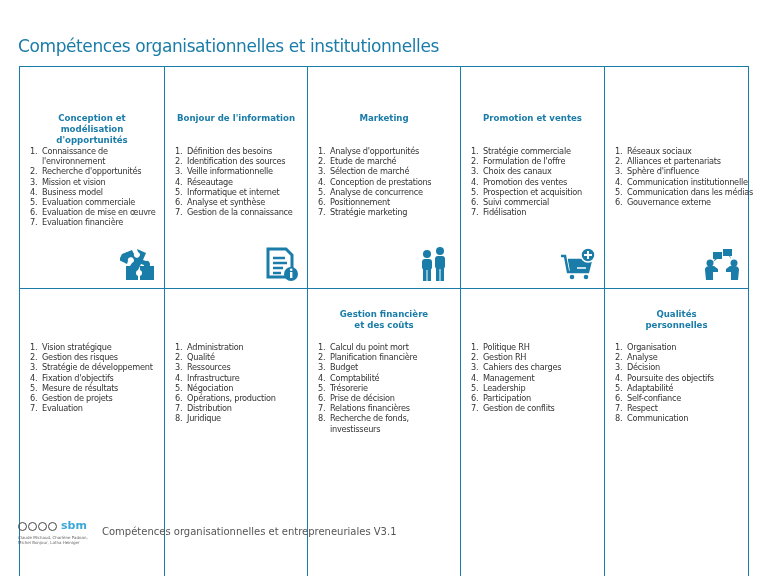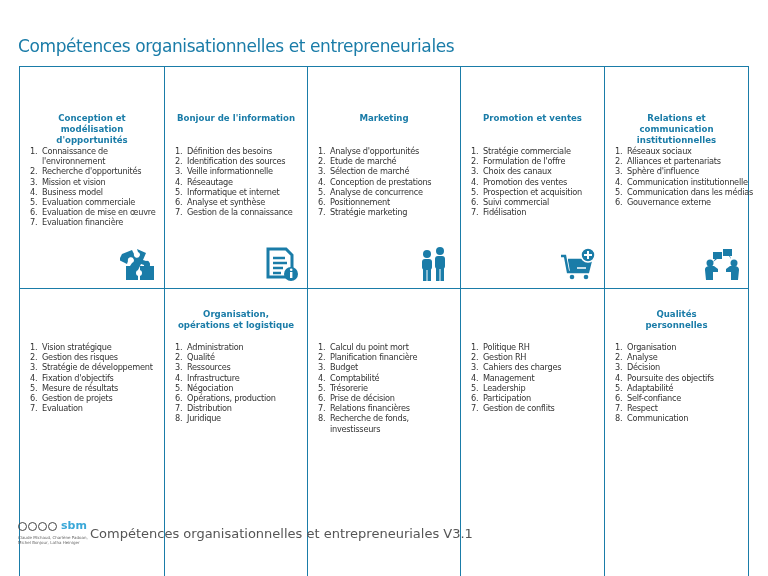--- a/index.html
+++ b/index.html
@@ -14,26 +14,26 @@
   .list { position:absolute; left:10px; right:2px; margin:0; padding:0; list-style:none; font-size:8.2px; line-height:10.2px; color:#333; letter-spacing:-0.25px; }
   .list li { position:relative; padding-left:12px; white-space:nowrap; }
   .list li .n { position:absolute; left:0; }
   .icon { position:absolute; right:8px; bottom:6px; width:36px; height:36px; }
   .icon svg { width:100%; height:100%; }
   .footer { position:absolute; left:18px; top:522px; }
   .cc { position:absolute; left:0; top:0; width:40px; height:11px; display:flex; gap:1px; }
   .cc span { width:9px; height:9px; border:1.2px solid #444; border-radius:50%; box-sizing:border-box; }
   .sbm { position:absolute; left:43px; top:-3px; font-size:11px; font-weight:bold; color:#3aa8d8; }
   .authors { position:absolute; left:0; top:13px; width:70px; font-size:4px; line-height:5px; color:#666; }
-  .ftext { position:absolute; left:72px; top:4px; font-size:13px; color:#555; white-space:nowrap; }
+  .ftext { position:absolute; left:84px; top:4px; font-size:10px; color:#555; white-space:nowrap; }
 </style>
 </head>
 <body>
 
-<div class="title">Compétences organisationnelles et entrepreneuriales</div>
+<div class="title">Compétences organisationnelles et institutionnelles</div>
 
 <div class="grid" id="grid">
     <div class="cell">
       <div class="ctitle">Conception et modélisation<br>d'opportunités</div>
       <ul class="list" style="top: 79px;">
         <li><span class="n">1.</span>Connaissance de<br>l'environnement</li>
         <li><span class="n">2.</span>Recherche d'opportunités</li>
         <li><span class="n">3.</span>Mission et vision</li>
         <li><span class="n">4.</span>Business model</li>
         <li><span class="n">5.</span>Evaluation commerciale</li>
@@ -111,21 +111,20 @@
           <path d="M1 10h4l3 16h20l3-12H8" fill="none" stroke="#1a7ca8" stroke-width="2.5"></path>
           <path d="M8 14h23l-3 12H10z" fill="#1a7ca8"></path>
           <circle cx="12" cy="31" r="2.3" fill="#1a7ca8"></circle>
           <circle cx="26" cy="31" r="2.3" fill="#1a7ca8"></circle>
           <circle cx="28" cy="9" r="7" fill="#1a7ca8" stroke="#fff" stroke-width="1.5"></circle>
           <path d="M28 5v8M24 9h8" stroke="#fff" stroke-width="2"></path>
           <line x1="17" y1="22" x2="26" y2="22" stroke="#fff" stroke-width="1.5"></line>
         </svg></div>
     </div>
     <div class="cell">
-      <div class="ctitle">Relations et communication<br>institutionnelles</div>
       <ul class="list" style="top: 79px;">
         <li><span class="n">1.</span>Réseaux sociaux</li>
         <li><span class="n">2.</span>Alliances et partenariats</li>
         <li><span class="n">3.</span>Sphère d'influence</li>
         <li><span class="n">4.</span>Communication institutionnelle</li>
         <li><span class="n">5.</span>Communication dans les médias</li>
         <li><span class="n">6.</span>Gouvernance externe</li>
       </ul>
       <div class="icon"><svg viewBox="0 0 36 36">
           <g fill="#1a7ca8">
@@ -162,21 +161,20 @@
           </g>
           <g fill="#1a7ca8">
             <circle cx="9" cy="9" r="3.5"></circle>
             <path d="M4 14h9l6-4 1 2-6 5v6H4z"></path>
             <rect x="5" y="22" width="3.5" height="13"></rect>
             <rect x="9.5" y="22" width="3.5" height="13"></rect>
           </g>
         </svg></div>
     </div>
     <div class="cell row2">
-      <div class="ctitle">Organisation,<br>opérations et logistique</div>
       <ul class="list" style="top: 53px;">
         <li><span class="n">1.</span>Administration</li>
         <li><span class="n">2.</span>Qualité</li>
         <li><span class="n">3.</span>Ressources</li>
         <li><span class="n">4.</span>Infrastructure</li>
         <li><span class="n">5.</span>Négociation</li>
         <li><span class="n">6.</span>Opérations, production</li>
         <li><span class="n">7.</span>Distribution</li>
         <li><span class="n">8.</span>Juridique</li>
       </ul>
@@ -195,20 +193,21 @@
           </g>
           <g fill="#fff">
             <circle cx="12" cy="25" r="3.2"></circle>
             <circle cx="24" cy="11" r="2.4"></circle>
             <circle cx="29" cy="26" r="1.8"></circle>
             <circle cx="10" cy="9" r="1.8"></circle>
           </g>
         </svg></div>
     </div>
     <div class="cell row2">
+      <div class="ctitle">Gestion financière<br>et des coûts</div>
       <ul class="list" style="top: 53px;">
         <li><span class="n">1.</span>Calcul du point mort</li>
         <li><span class="n">2.</span>Planification financière</li>
         <li><span class="n">3.</span>Budget</li>
         <li><span class="n">4.</span>Comptabilité</li>
         <li><span class="n">5.</span>Trésorerie</li>
         <li><span class="n">6.</span>Prise de décision</li>
         <li><span class="n">7.</span>Relations financières</li>
         <li><span class="n">8.</span>Recherche de fonds,<br>investisseurs</li>
       </ul>

